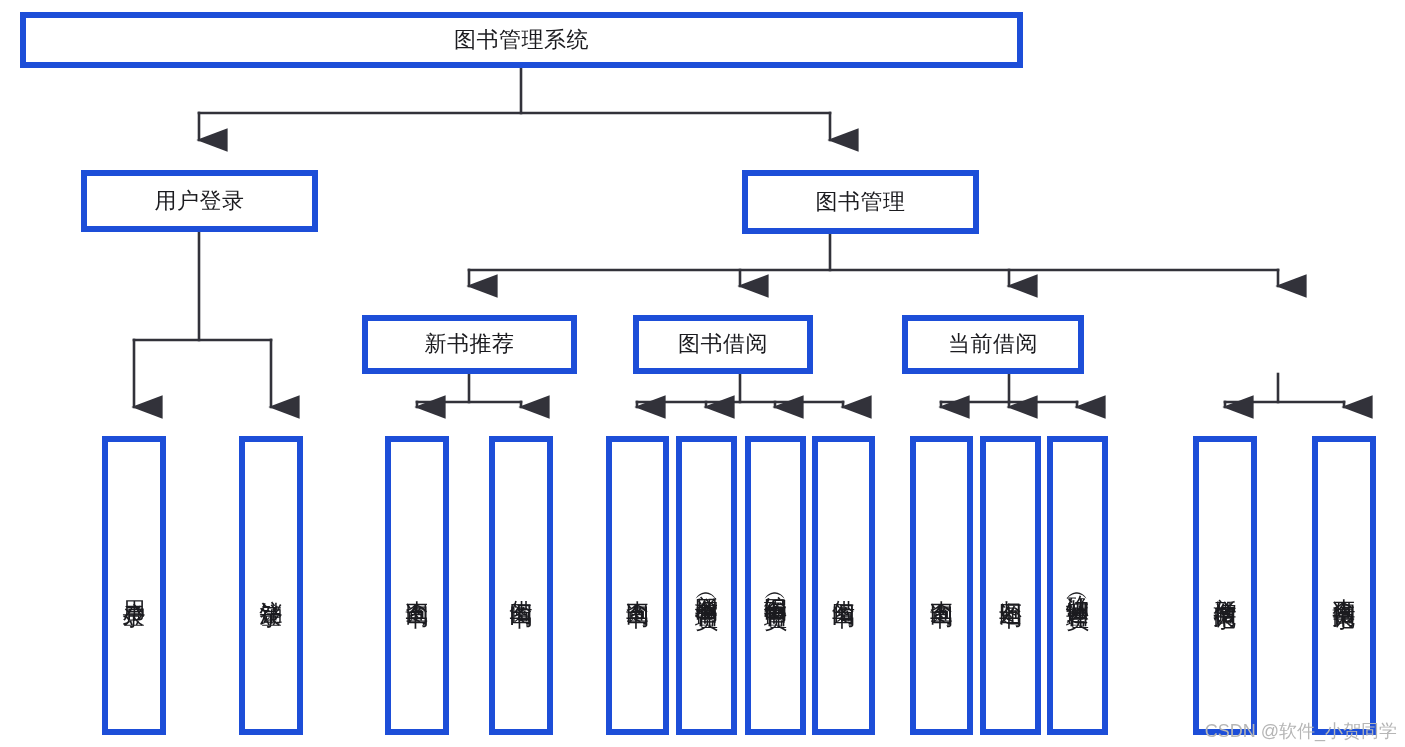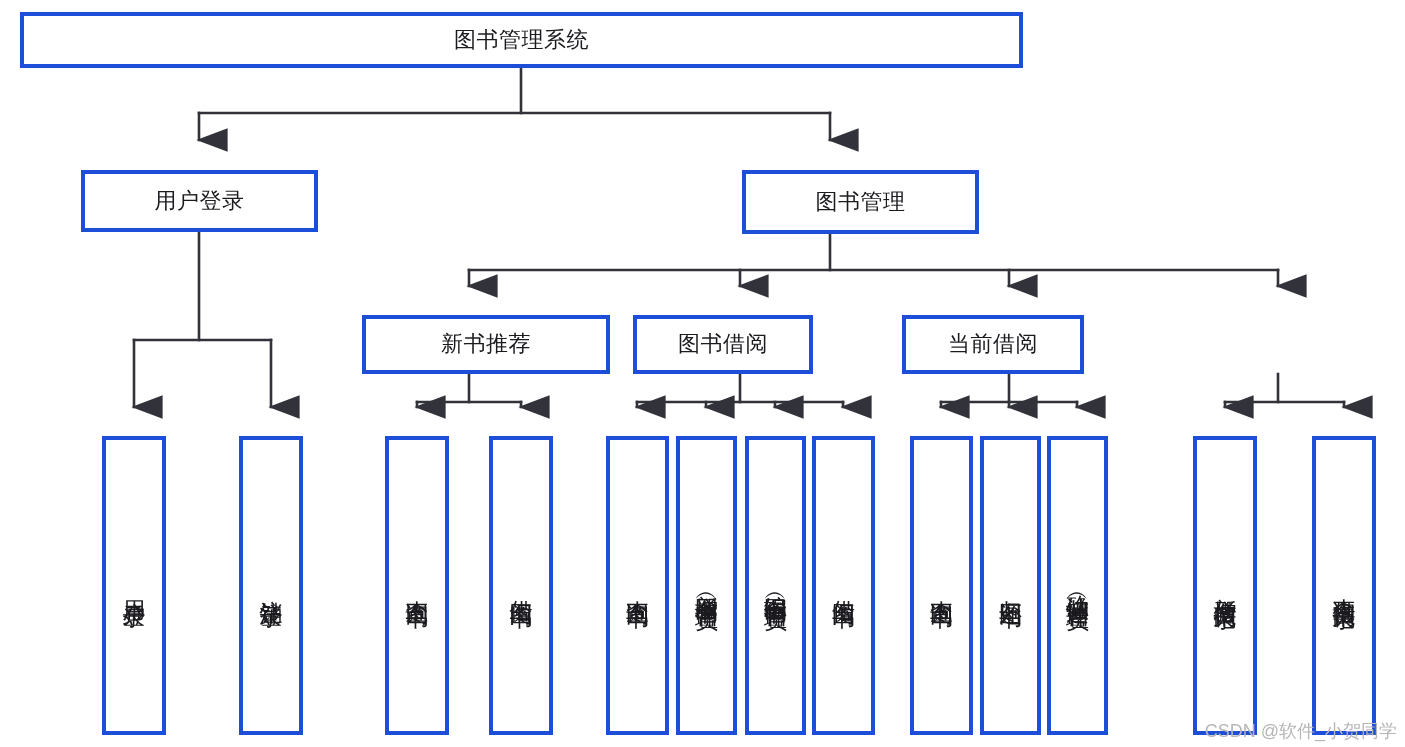--- a/index.html
+++ b/index.html
@@ -23,21 +23,21 @@
     left: 0;
     top: 0;
     width: 1405px;
     height: 747px;
     pointer-events: none;
   }
   .node {
     position: absolute;
     box-sizing: border-box;
     background: #ffffff;
-    border: 4px solid #1d4ed8;
+    border: 6px solid #1d4ed8;
     display: flex;
     align-items: center;
     justify-content: center;
     color: #1b1b1f;
   }
   .node .lbl {
     display: block;
     text-align: center;
     line-height: 1.12;
     letter-spacing: 0.5px;
@@ -133,21 +133,21 @@
     <span class="lbl">图书管理系统</span>
   </div>
 
   <div class="node h" style="left:81px; top:170px; width:237px; height:62px;">
     <span class="lbl">用户登录</span>
   </div>
   <div class="node h" style="left:742px; top:170px; width:237px; height:64px;">
     <span class="lbl">图书管理</span>
   </div>
 
-  <div class="node h" style="left:362px; top:315px; width:248px; height:59px;">
+  <div class="node h" style="left:362px; top:315px; width:215px; height:59px;">
     <span class="lbl">新书推荐</span>
   </div>
   <div class="node h" style="left:633px; top:315px; width:180px; height:59px;">
     <span class="lbl">图书借阅</span>
   </div>
   <div class="node h" style="left:902px; top:315px; width:182px; height:59px;">
     <span class="lbl">当前借阅</span>
   </div>
 
   <div class="node v" style="left:102px; top:436px; width:64px; height:299px;">

